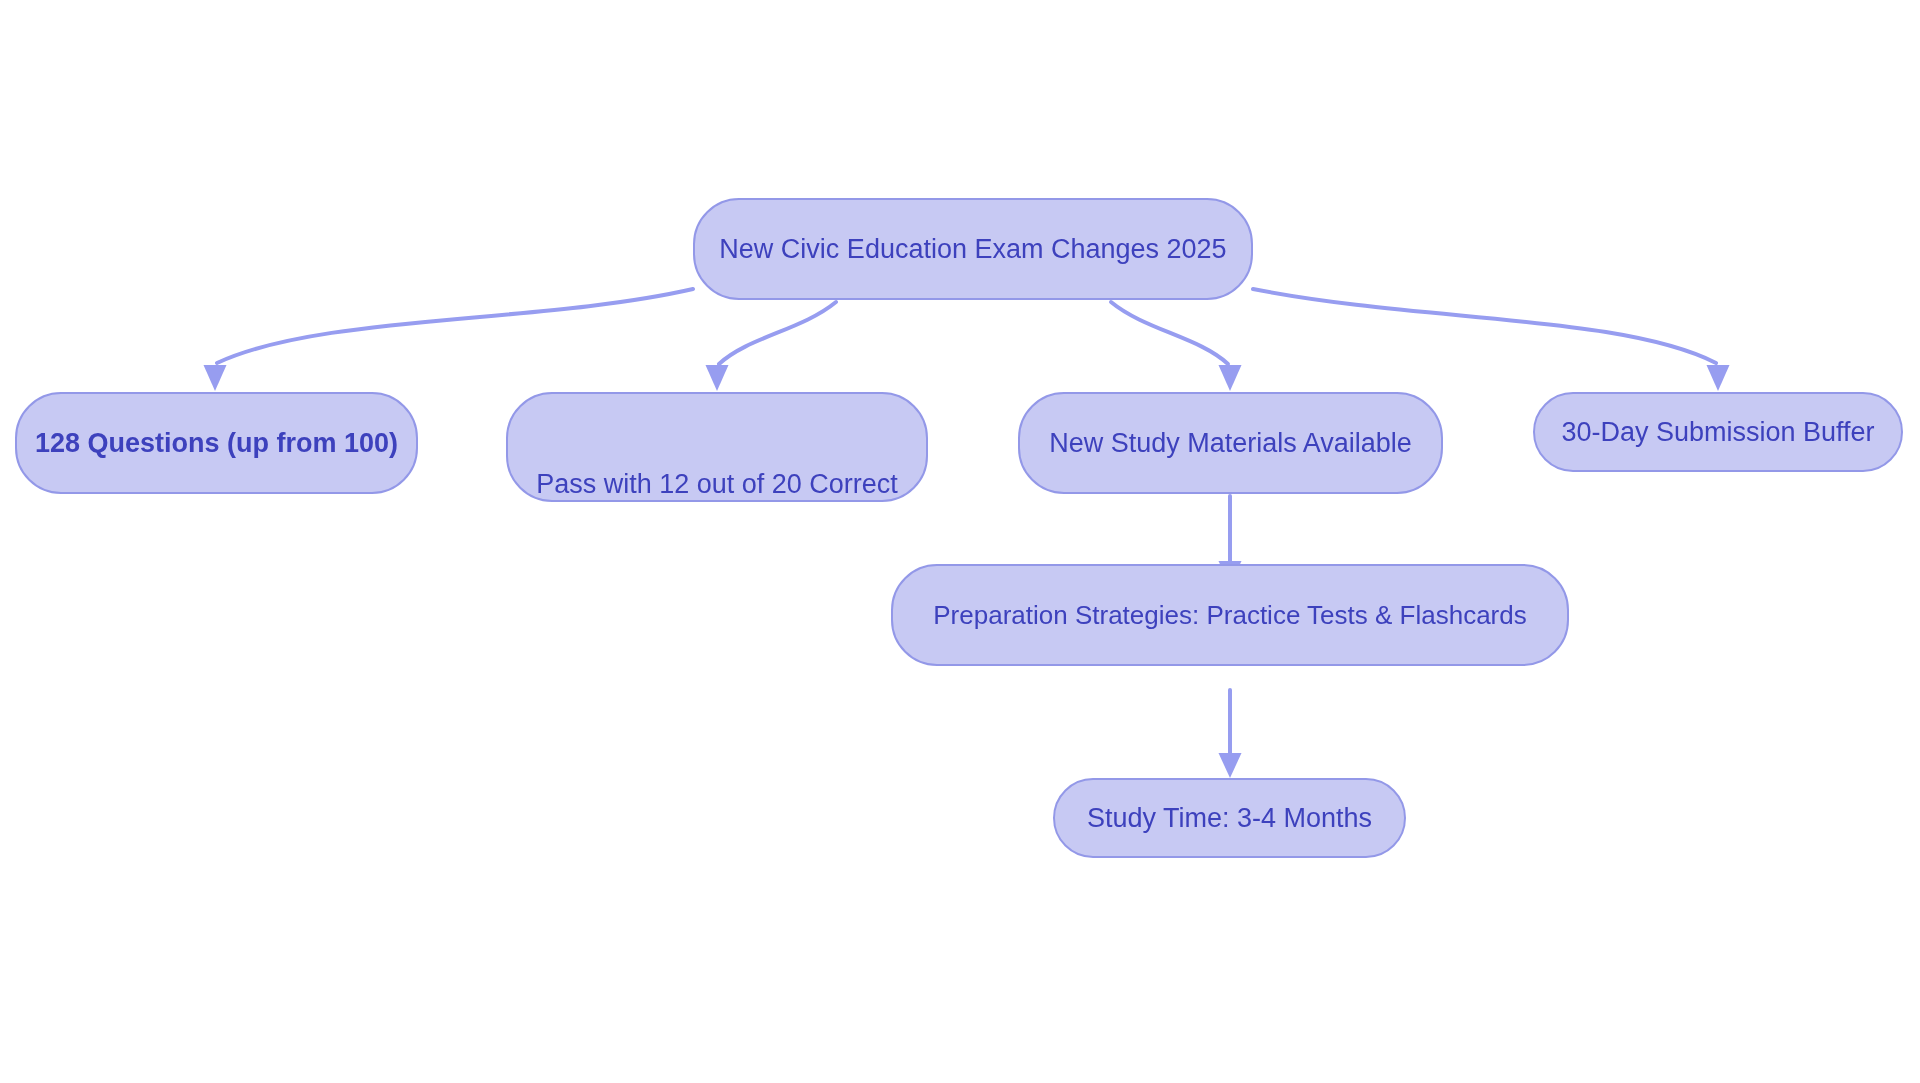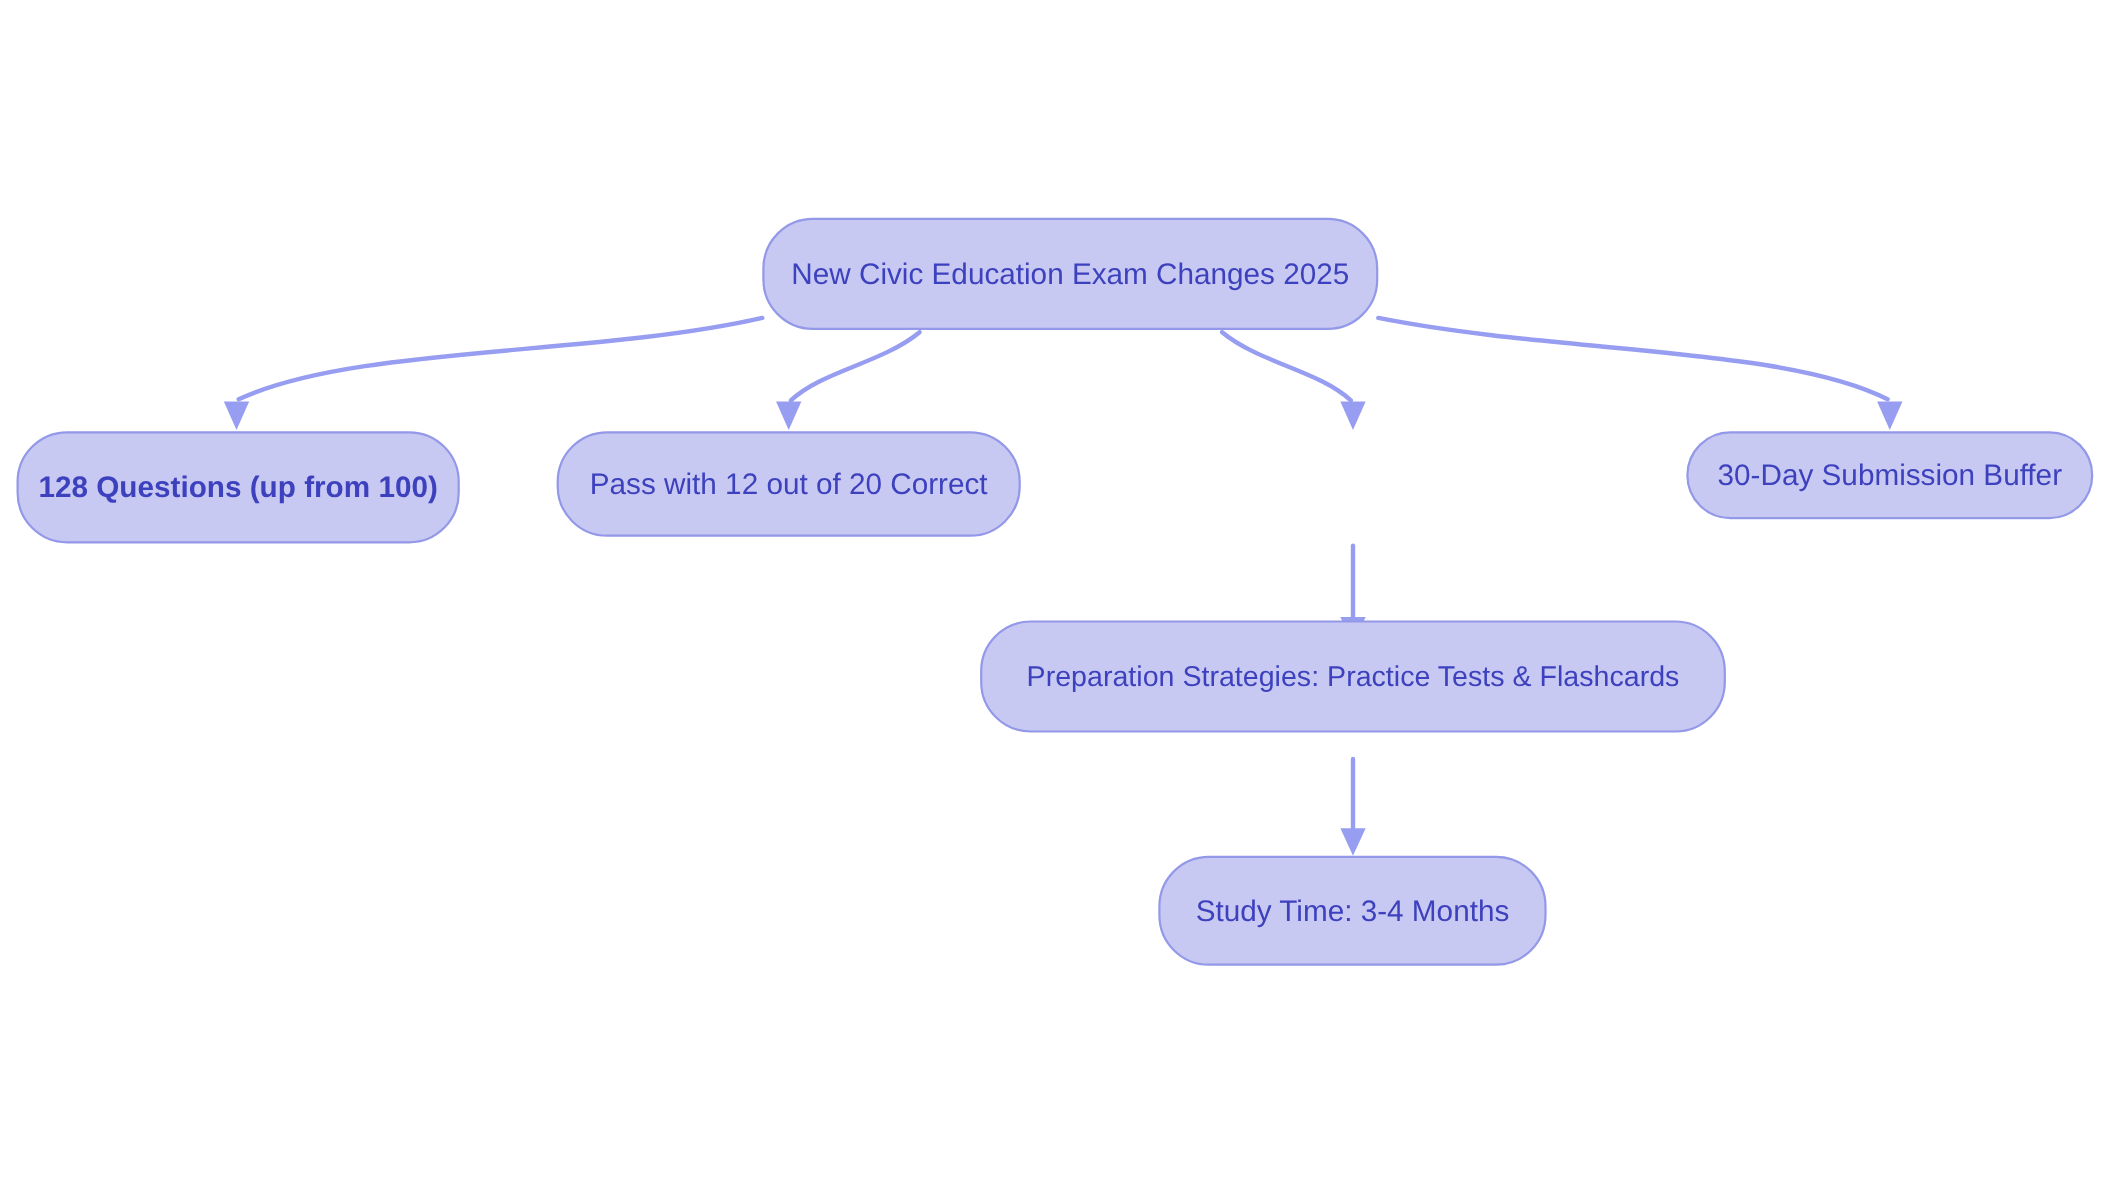--- a/index.html
+++ b/index.html
@@ -44,25 +44,25 @@
     display: flex;
     align-items: center;
     justify-content: center;
     color: var(--node-text);
     font-size: 27px;
     white-space: nowrap;
     text-align: center;
   }
   .node-root      { left: 693px;  top: 198px; width: 560px; height: 102px; }
   .node-questions { left: 15px;   top: 392px; width: 403px; height: 102px; font-weight: bold; }
-  .node-pass      { left: 506px;  top: 392px; width: 422px; height: 96px; }
+  .node-pass      { left: 506px;  top: 392px; width: 422px; height: 110px; align-items: flex-end; }
   .node-materials { left: 1018px; top: 392px; width: 425px; height: 102px; }
   .node-buffer    { left: 1533px; top: 392px; width: 370px; height: 80px; }
   .node-prep      { left: 891px;  top: 564px; width: 678px; height: 102px; font-size: 26px; }
-  .node-time      { left: 1053px; top: 778px; width: 353px; height: 100px; }
+  .node-time      { left: 1053px; top: 778px; width: 353px; height: 80px; }
 </style>
 </head>
 <body>
 
 <div class="canvas">
 
   <svg class="edges-layer" viewBox="0 0 1920 1083" xmlns="http://www.w3.org/2000/svg">
     <g>
       <path d="M 693 289 C 540 324, 322 314, 217 363"></path>
       <polygon points="203.5,365 226.5,365 215,391"></polygon>
@@ -94,20 +94,23 @@
   </div>
 
   <div class="node node-questions">
     <span>128 Questions (up from 100)</span>
   </div>
 
   <div class="node node-pass">
     <span>Pass with 12 out of 20 Correct</span>
   </div>
 
+  <div class="node node-materials">
+    <span>New Study Materials Available</span>
+  </div>
 
   <div class="node node-buffer">
     <span>30-Day Submission Buffer</span>
   </div>
 
   <div class="node node-prep">
     <span>Preparation Strategies: Practice Tests &amp; Flashcards</span>
   </div>
 
   <div class="node node-time">

